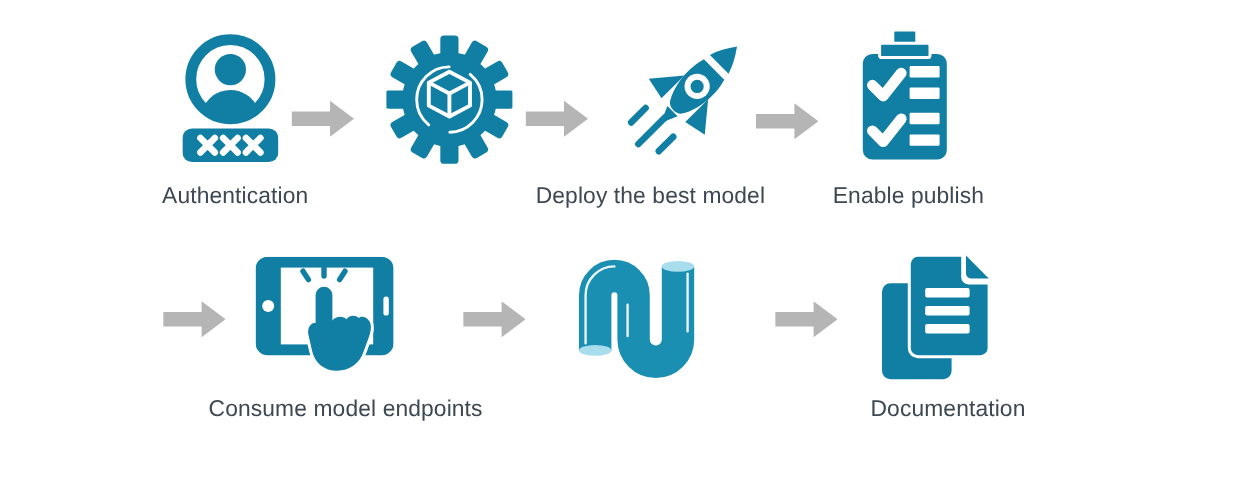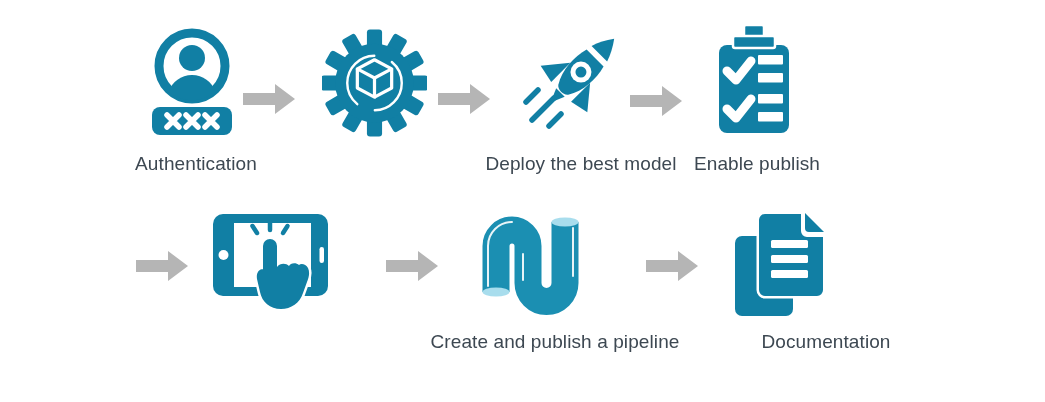--- a/index.html
+++ b/index.html
@@ -120,21 +120,21 @@
         <rect x="41" y="87" width="25" height="9.5" rx="1"></rect>
       </g>
       <g class="ws" stroke-width="9" stroke-linecap="round" stroke-linejoin="round">
         <path d="M10,46 l9,9 l15,-19"></path>
         <path d="M10,84 l9,9 l15,-19"></path>
       </g>
     </svg>
   </div>
 
   <div class="step-label" style="left:196px;top:152px">Authentication</div>
-  <div class="step-label" style="left:581px;top:152px">Deploy the best model</div>
+  <div class="step-label" style="left:542px;top:152px">Deploy the best model</div>
   <div class="step-label" style="left:757px;top:152px">Enable publish</div>
 
   <div class="icon" style="left:136px;top:251px;width:52px;height:30px">
     <svg viewBox="0 0 52 30">
         <polygon class="af" points="0,9 32,9 32,0 52,15 32,30 32,21 0,21"></polygon>
       </svg>
   </div>
 
   <div class="icon" style="left:213px;top:214px;width:115px;height:104px">
     <svg viewBox="0 0 115 104">
@@ -182,16 +182,16 @@
       <path d="M34,2 H70 V19 A6,6 0 0 0 76,25 H92 V78 A6,6 0 0 1 86,84 H34 A6,6 0 0 1 28,78 V8 A6,6 0 0 1 34,2 Z" fill="var(--teal,#117fa4)" stroke="#ffffff" stroke-width="5" paint-order="stroke"></path>
       <path class="tf" d="M74,1 L93,20 H78 A4,4 0 0 1 74,16 Z"></path>
       <g class="wf">
         <rect x="40" y="28" width="37" height="8" rx="1.5"></rect>
         <rect x="40" y="43" width="37" height="8" rx="1.5"></rect>
         <rect x="40" y="58" width="37" height="8" rx="1.5"></rect>
       </g>
     </svg>
   </div>
 
-  <div class="step-label" style="left:555px;top:330px">Create and publish a pipeline</div>
-  <div class="step-label" style="left:826px;top:330px">Documentation</div>
+  <div class="step-label" style="left:288px;top:330px">Consume model endpoints</div>
+  <div class="step-label" style="left:790px;top:330px">Documentation</div>
 
 </div>
 
 </body></html>

